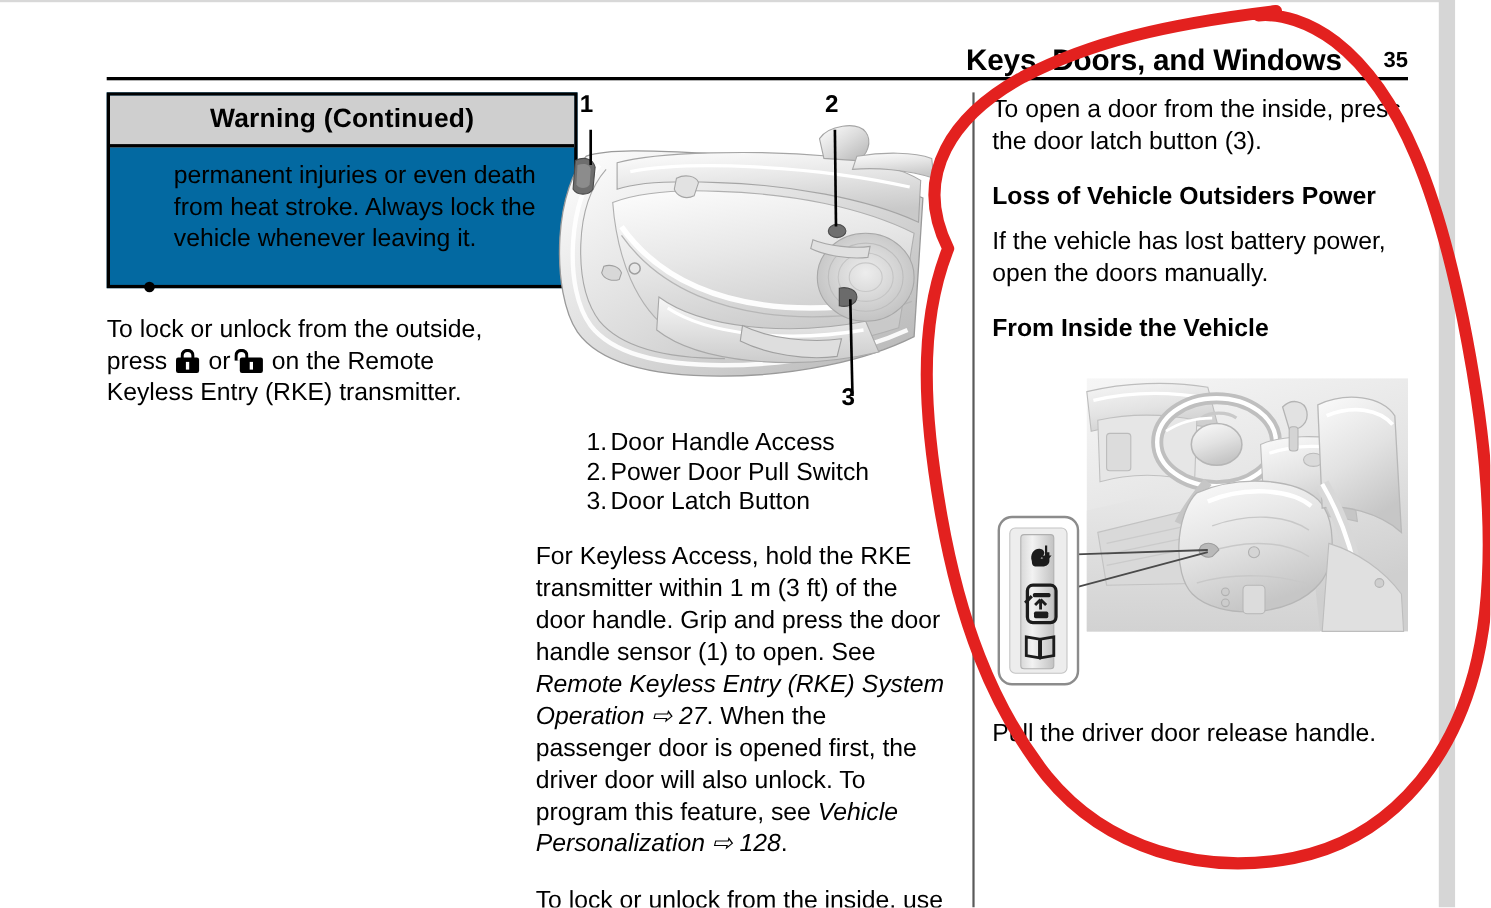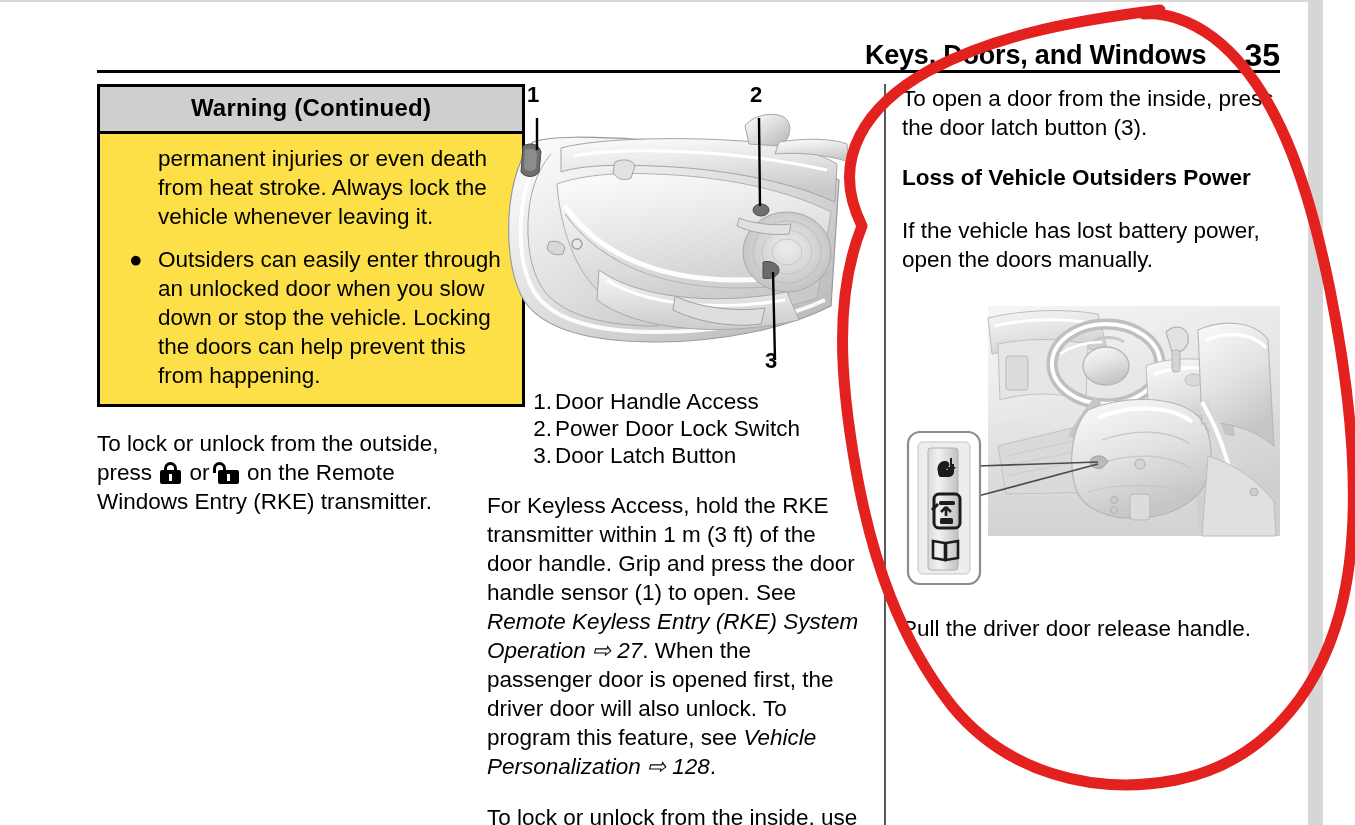--- a/index.html
+++ b/index.html
@@ -63,21 +63,21 @@
     align-items: flex-end;
     justify-content: flex-end;
   }
   .header-title {
     font-size: 27px;
     font-weight: bold;
     letter-spacing: -0.2px;
     line-height: 30px;
   }
   .header-page {
-    font-size: 32px;
+    font-size: 20px;
     font-weight: bold;
     line-height: 30px;
     margin-left: 38px;
   }
   .header-rule {
     position: absolute;
     left: 97px;
     top: 70px;
     width: 1183px;
     height: 3px;
@@ -100,21 +100,21 @@
     width: 2px;
     height: 741px;
     background: #5a5a5a;
   }
 
   
   .warning-box {
     border: 3px solid #000000;
     width: 428px;
     box-sizing: border-box;
-    background: #fde047;
+    background: #0369a1;
   }
   .warning-head {
     background: #cfcfcf;
     border-bottom: 3px solid #000000;
     text-align: center;
     font-size: 24px;
     font-weight: bold;
     padding: 7px 0 9px 0;
     letter-spacing: 0.2px;
   }
@@ -144,21 +144,21 @@
     top: 0;
     font-size: 22.5px;
     line-height: 29px;
   }
 
   .body-para {
     font-size: 22.5px;
     line-height: 29px;
     margin: 22px 0 0 0;
   }
-  .body-para.tight { margin-top: 24px; }
+  .body-para.tight { margin-top: 12px; }
   .body-para i { }
 
   
   .lockicon {
     display: inline-block;
     position: relative;
     width: 21px;
     height: 22px;
     vertical-align: -4px;
     margin: 0 2px;
@@ -278,28 +278,27 @@
 
   <div class="col col-left">
 
     <div class="warning-box">
       <div class="warning-head">Warning  (Continued)</div>
       <div class="warning-body">
         <p class="warning-para">permanent injuries or even death from heat stroke. Always lock the vehicle whenever leaving it.</p>
         <ul class="warning-list">
           <li>
             <span class="bullet">●</span>
-            <span>Outsiders can easily enter through an unlocked door when you slow down or stop the vehicle. Locking the doors can help prevent this from happening.</span>
           </li>
         </ul>
       </div>
     </div>
 
     <p class="body-para">
-      <span>To lock or unlock from the outside, press </span><span class="lockicon locked"><span class="shackle"></span><span class="body"></span><span class="keyhole"></span></span><span> or </span><span class="lockicon unlocked"><span class="shackle"></span><span class="body"></span><span class="keyhole"></span></span><span> on the Remote Windows Entry (RKE) transmitter.</span>
+      <span>To lock or unlock from the outside, press </span><span class="lockicon locked"><span class="shackle"></span><span class="body"></span><span class="keyhole"></span></span><span> or </span><span class="lockicon unlocked"><span class="shackle"></span><span class="body"></span><span class="keyhole"></span></span><span> on the Remote Keyless Entry (RKE) transmitter.</span>
     </p>
 
   </div>
 
   <div class="col col-mid">
 
     <div class="fig-door">
       <svg width="372" height="290" viewBox="0 0 372 290" aria-hidden="true">
         <defs>
           <linearGradient id="gpanel" x1="0" y1="0" x2="0.3" y2="1">
@@ -374,21 +373,21 @@
       <span class="callout-num" style="left:278px; top:266px;">3</span>
     </div>
 
     <ul class="legend" style="margin-top:14px;">
       <li>
         <span class="num">1.</span>
         <span>Door Handle Access</span>
       </li>
       <li>
         <span class="num">2.</span>
-        <span>Power Door Lock Switch</span>
+        <span>Power Door Pull Switch</span>
       </li>
       <li>
         <span class="num">3.</span>
         <span>Door Latch Button</span>
       </li>
     </ul>
 
     <p class="body-para"><span>For Keyless Access, hold the RKE transmitter within 1 m (3 ft) of the door handle. Grip and press the door handle sensor (1) to open. See </span><i>Remote Keyless Entry (RKE) System Operation</i><i> </i><i>⇨</i><i> </i><i>27</i><span>. When the passenger door is opened first, the driver door will also unlock. To program this feature, see </span><i>Vehicle Personalization</i><i> </i><i>⇨</i><i> </i><i>128</i><span>.</span></p>
 
     <p class="body-para"><span>To lock or unlock from the inside, use the power door lock switch (2). See </span></p>
@@ -396,20 +395,21 @@
   </div>
 
   <div class="col col-right">
 
     <p class="body-para" style="margin-top:0;">To open a door from the inside, press the door latch button (3).</p>
 
     <h3 class="sub-head">Loss of Vehicle Outsiders Power</h3>
 
     <p class="body-para tight">If the vehicle has lost battery power, open the doors manually.</p>
 
+    <h3 class="sub-head">From Inside the Vehicle</h3>
 
     <div class="fig-interior">
       <svg width="378" height="300" viewBox="0 0 378 300" aria-hidden="true">
         <defs>
           <linearGradient id="gint" x1="0" y1="0" x2="0.4" y2="1">
             <stop offset="0%" stop-color="#f6f6f6"></stop>
             <stop offset="60%" stop-color="#e3e3e3"></stop>
             <stop offset="100%" stop-color="#cfcfcf"></stop>
           </linearGradient>
           <linearGradient id="gseat" x1="0" y1="0" x2="0.4" y2="1">

